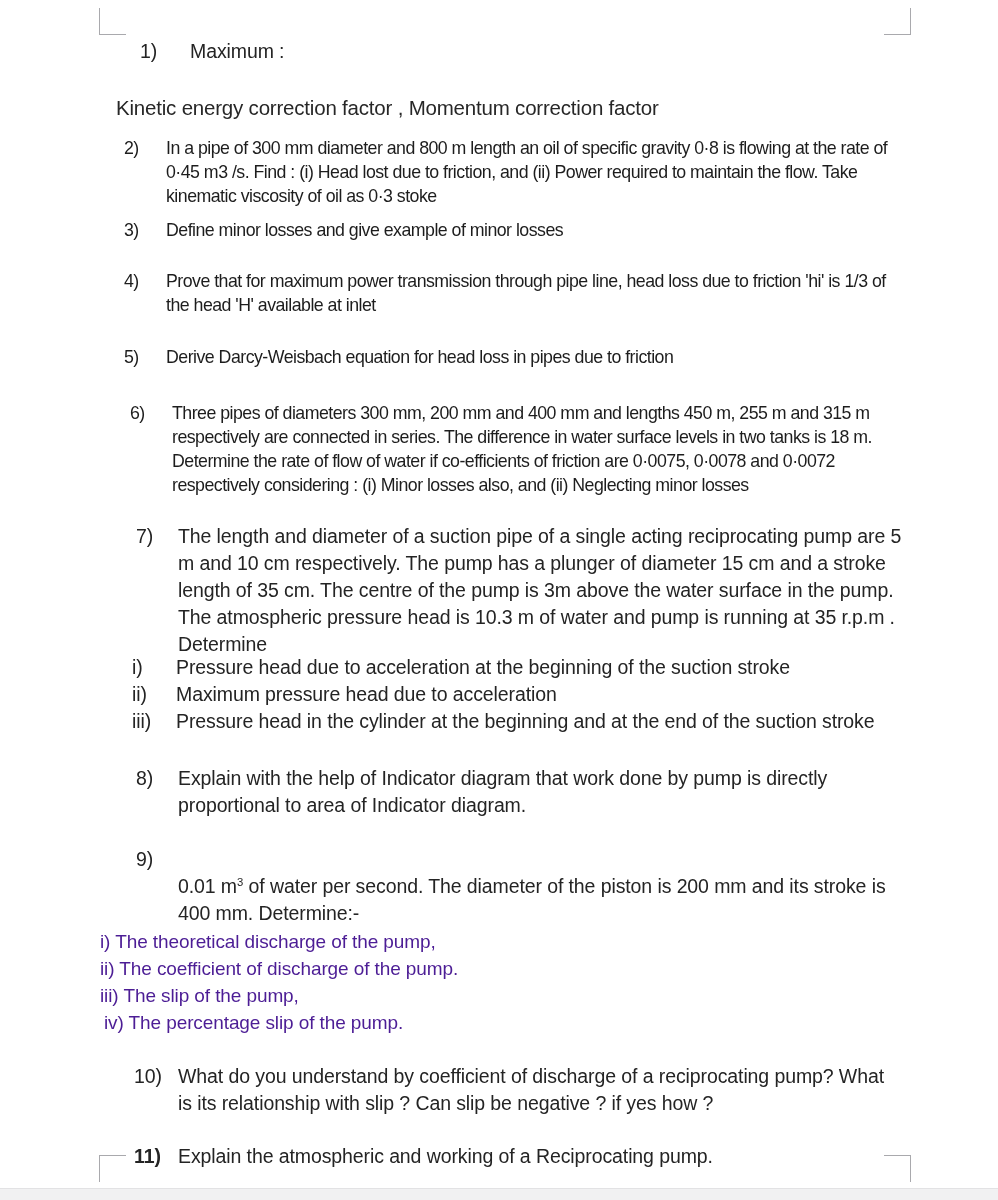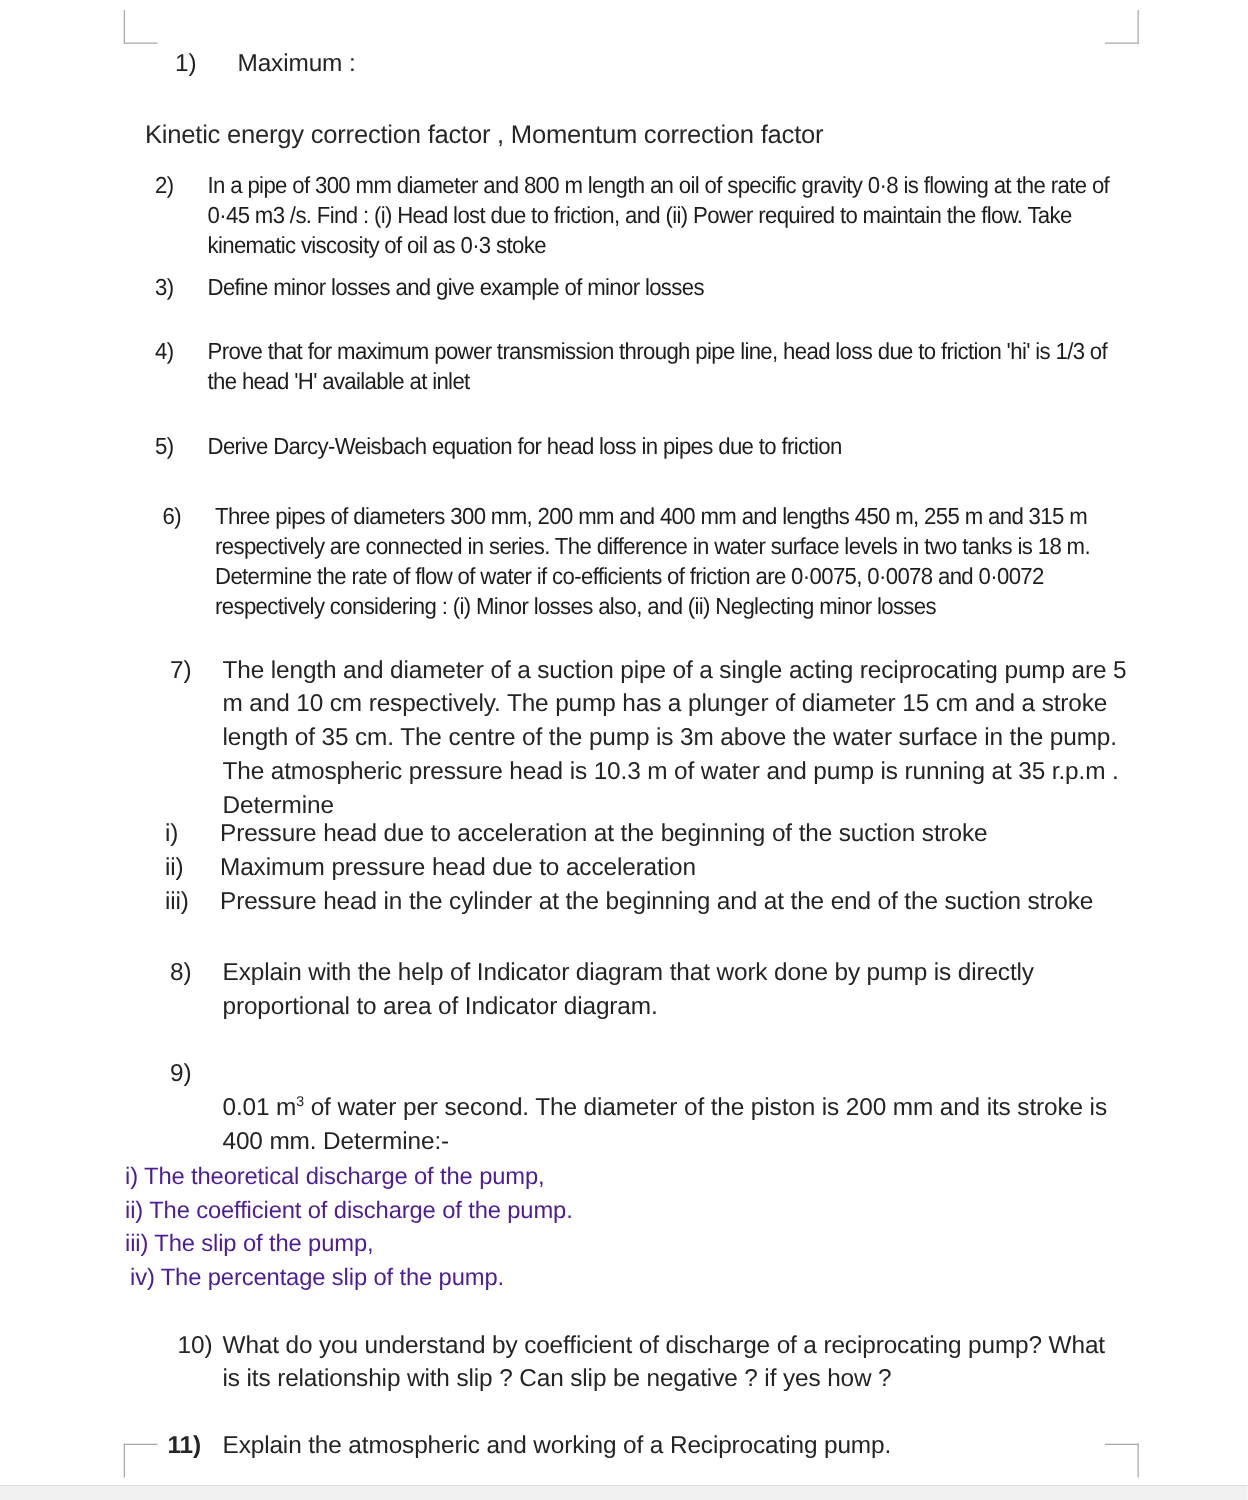--- a/index.html
+++ b/index.html
@@ -233,21 +233,21 @@
       <span>iii)</span>
       <span>The slip of the pump,</span>
     </div>
     <div class="flat-line" style="left:104px; top:1009px;">
       <span>iv)</span>
       <span>The percentage slip of the pump.</span>
     </div>
 
     <div class="q wide" style="left:134px; top:1063px; width:760px;">
       <div class="row">
-        <span class="num" style="width:44px;text-align:center;">10)</span>
+        <span class="num" style="width:44px;">10)</span>
         <span class="txt">What do you understand by coefficient of discharge of a reciprocating pump? What is its relationship with slip ? Can slip be negative ? if yes how ?</span>
       </div>
     </div>
 
     <div class="q wide" style="left:134px; top:1143px; width:760px;">
       <div class="row">
         <span class="num" style="width:44px;font-weight:bold;">11)</span>
         <span class="txt">Explain the atmospheric and working of a Reciprocating pump.</span>
       </div>
     </div>

